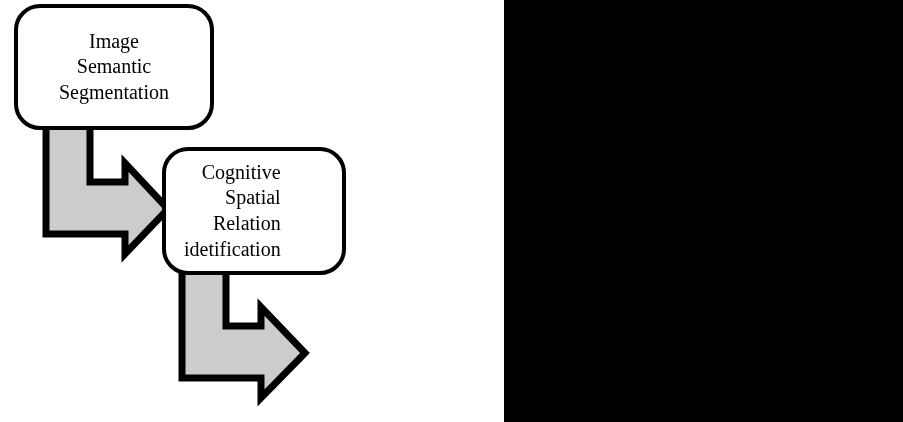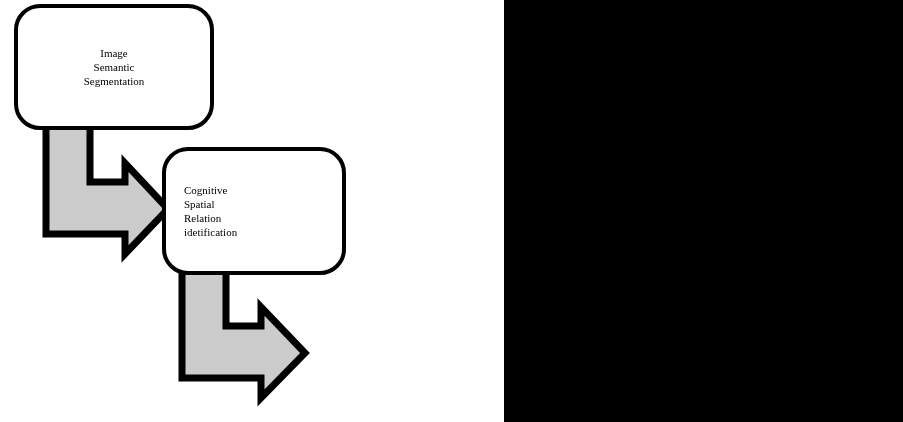--- a/index.html
+++ b/index.html
@@ -24,32 +24,32 @@
     box-sizing: border-box;
     background: #ffffff;
     border: 4px solid #000000;
     border-radius: 26px;
     display: flex;
     align-items: center;
     z-index: 5;
   }
   .node-label {
     display: block;
-    font-size: 11px;
+    font-size: 20px;
     line-height: 1.28;
     color: #000000;
     white-space: pre-line;
   }
   .label-center {
     width: 100%;
     text-align: center;
   }
   .label-left {
     padding-left: 18px;
-    text-align: left;
+    text-align: right;
   }
   .arrow-layer {
     position: absolute;
     left: 0;
     top: 0;
     width: 903px;
     height: 422px;
     z-index: 2;
     pointer-events: none;
   }

